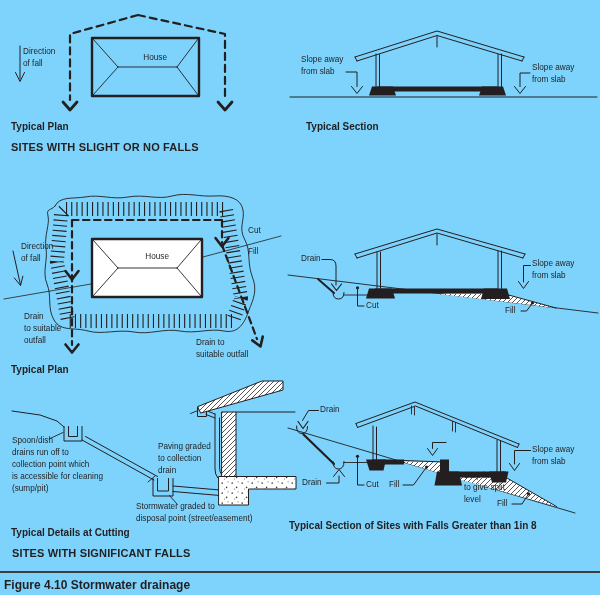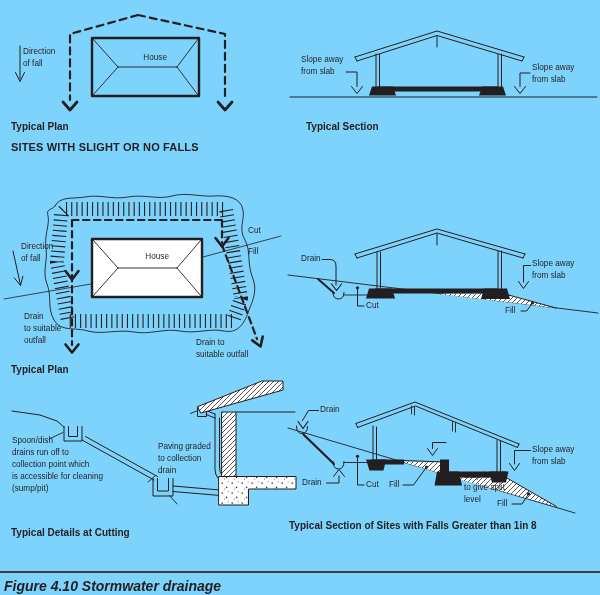--- a/index.html
+++ b/index.html
@@ -3,21 +3,21 @@
 <meta charset="utf-8">
 <style>
   html,body{margin:0;padding:0;background:#fff;}
   .stage{position:relative;width:600px;height:595px;background:#7dd3fc;overflow:hidden;
          font-family:"Liberation Sans",sans-serif;color:#231f20;}
   .stage svg{position:absolute;left:0;top:0;}
   .lbl{position:absolute;font-size:8.2px;line-height:12px;white-space:pre-line;}
   .ctr{text-align:right;}
   .cap{position:absolute;font-weight:bold;font-size:10px;line-height:11px;white-space:pre-line;}
   .hdr{position:absolute;font-weight:bold;font-size:11px;letter-spacing:.15px;white-space:pre;}
-  .figcap{position:absolute;font-weight:bold;font-size:14px;font-style:italic;}
+  .figcap{position:absolute;font-weight:bold;font-size:12px;}
   .rule{position:absolute;left:0;top:571px;width:600px;height:2px;background:#3d3d3d;}
 </style>
 </head>
 <body>
 
 <div class="stage">
 
   <svg width="600" height="595" viewBox="0 0 600 595">
     <defs>
       <pattern id="hatch" patternUnits="userSpaceOnUse" width="5" height="5">
@@ -181,21 +181,24 @@
   <div class="lbl" style="left:505px;top:305px;">Fill</div>
 
   <div class="lbl" style="left:158px;top:441px;">Paving graded
 to collection
 drain</div>
   <div class="lbl" style="left:12px;top:435px;">Spoon/dish
 drains run off to
 collection point which
 is accessible for cleaning
 (sump/pit)</div>
+  <div class="lbl" style="left:136px;top:501px;">Stormwater graded to
+disposal point (street/easement)</div>
   <div class="cap" style="left:11px;top:527px;text-align:right;">Typical Details at Cutting</div>
+  <div class="hdr" style="left:12px;top:547px;">SITES WITH SIGNIFICANT FALLS</div>
 
   <div class="lbl" style="left:320px;top:404px;">Drain</div>
   <div class="lbl" style="left:302px;top:477px;">Drain</div>
   <div class="lbl" style="left:366px;top:479px;">Cut</div>
   <div class="lbl" style="left:389px;top:479px;">Fill</div>
   <div class="lbl" style="left:464px;top:436px;margin-top:34px;">Step in slab
 to give split
 level</div>
   <div class="lbl" style="left:532px;top:444px;">Slope away
 from slab</div>

